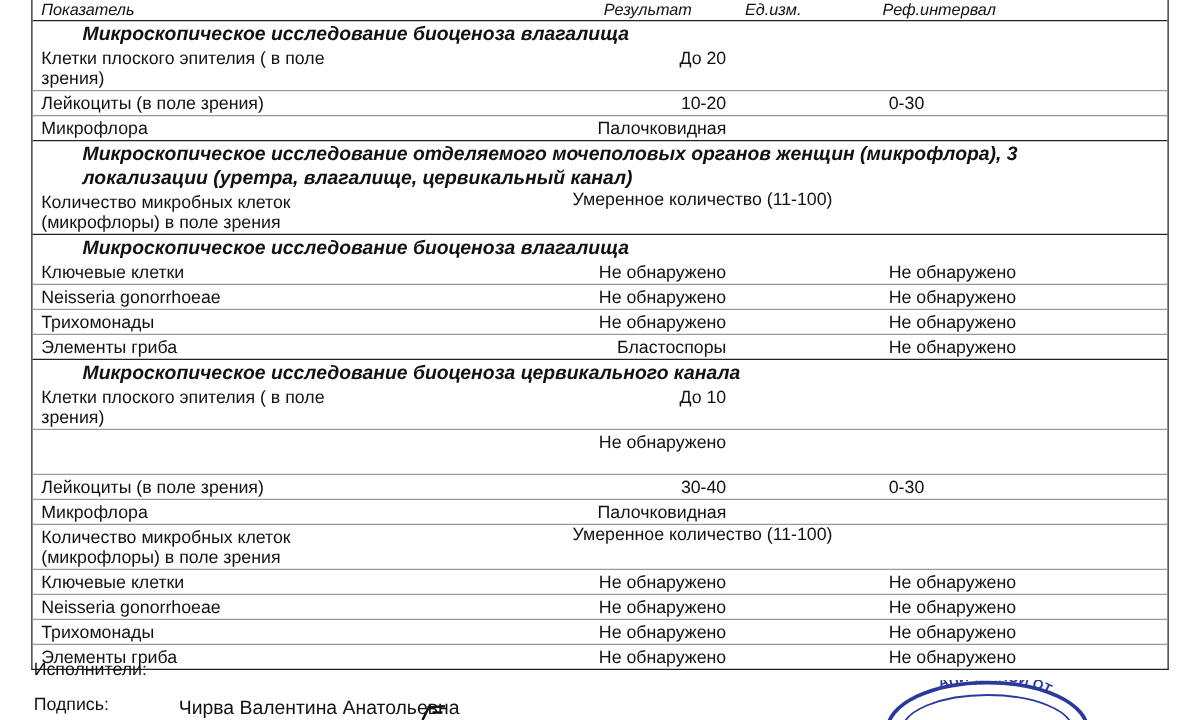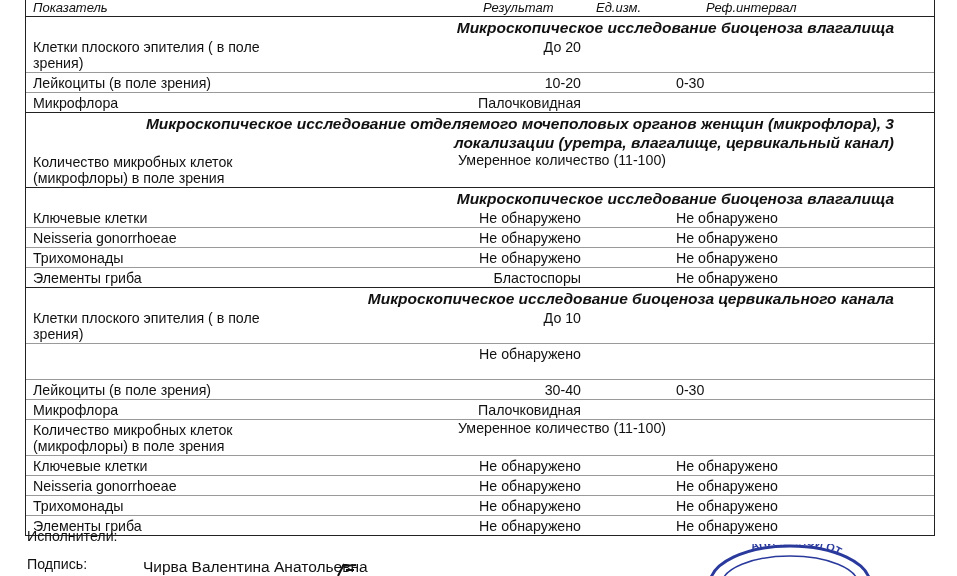--- a/index.html
+++ b/index.html
@@ -11,34 +11,34 @@
   .table {
     border-left: 1.5px solid #222; border-right: 1.5px solid #222;
     border-bottom: 1.5px solid #222;
   }
   .hdr {
     position: relative; height: 16px; border-bottom: 1.5px solid #222;
     font-style: italic; font-size: 13px; line-height: 15px;
   }
   .hdr span { position: absolute; top: 0; }
   .section-title {
-    text-align: right; font-weight: bold; font-style: italic;
+    text-align: left; font-weight: bold; font-style: italic;
     font-size: 15.5px; line-height: 19px; padding: 1px 40px 0 40px;
   }
   .section { border-bottom: 1.5px solid #222; }
   .section:last-child { border-bottom: none; }
   .row {
     position: relative; font-size: 14.2px; line-height: 16px;
     border-top: 1px solid #9a9a9a; min-height: 19px;
   }
   .row.first { border-top: none; }
   .row .name { position: absolute; left: 7px; top: 2px; width: 255px; }
   .row .res { position: absolute; left: 250px; width: 305px; text-align: right; top: 2px; }
   .row .res.center { left: 340px; width: 300px; text-align: right; }
-  .row .ref { position: absolute; left: 650px; top: 2px; text-align: center; }
+  .row .ref { position: absolute; left: 685px; top: 2px; text-align: center; }
   .row.two { height: 35px; }
   .row.one { height: 19px; }
   .footer { position: absolute; left: 25px; top: 526px; font-size: 14.2px; }
   .exec-label { position: absolute; left: 2px; top: 2px; white-space: nowrap; }
   .exec-name { position: absolute; left: 118px; top: 1px; font-size: 15.5px; white-space: nowrap; margin-top: 31px; }
   .sign-label { position: absolute; left: 2px; top: 30px; white-space: nowrap; }
   .signature { position: absolute; left: 330px; top: 562px; }
   .stamp { position: absolute; left: 700px; top: 544px; }
 </style>
 </head>

